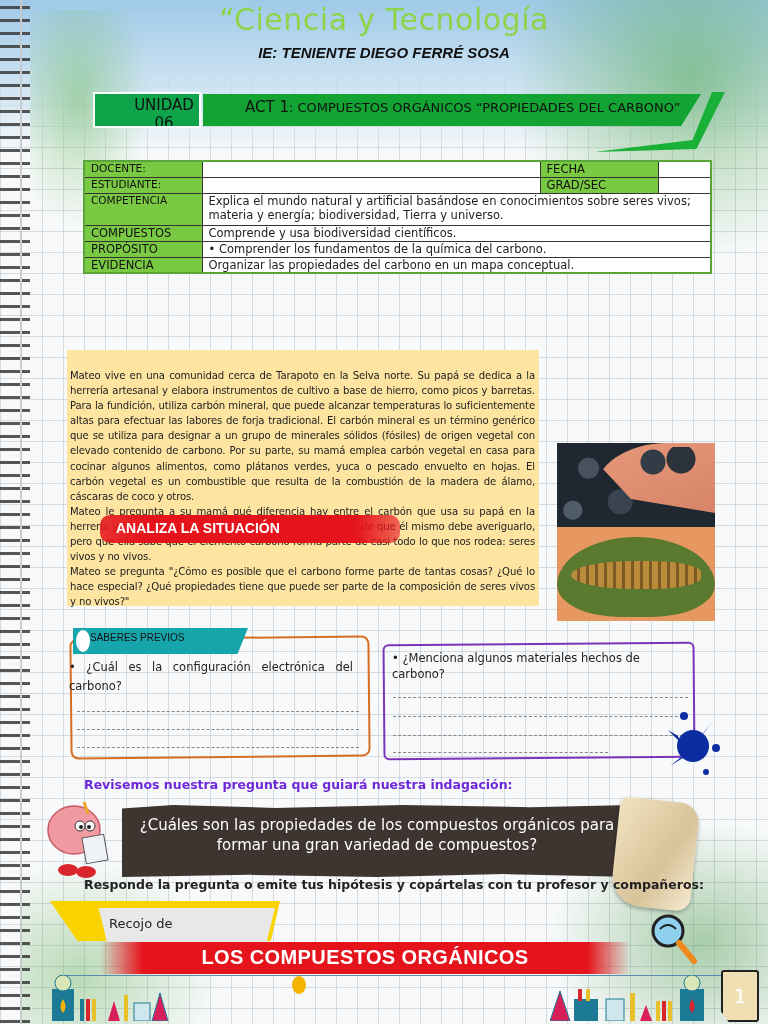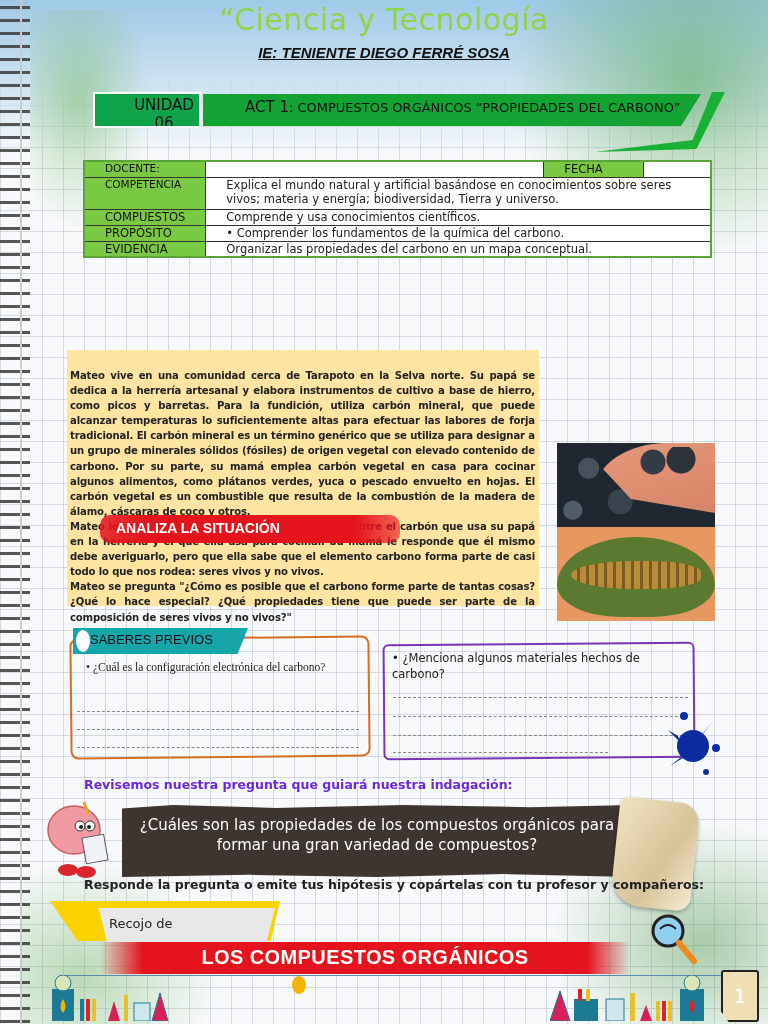--- a/index.html
+++ b/index.html
@@ -27,44 +27,44 @@
     background: radial-gradient(ellipse at 70% 60%, rgba(90,160,90,0.5), rgba(160,210,150,0) 70%); }
 
   .spiral { position:absolute; left:0; top:0; width:30px; height:1024px;
     background: repeating-linear-gradient(180deg, transparent 0 6px, #3a3a3a 6px 9px, transparent 9px 13px);
     opacity: 0.85; }
   .spiral::after { content:""; position:absolute; left:20px; top:0; width:2px; height:100%; background:#c8c8c8; }
 
   .main-title { position:absolute; left:0; width:768px; top:2px; text-align:center;
     font-size:30px; color:#8ed44a; font-family:"DejaVu Sans", sans-serif; letter-spacing:0.5px; }
   .school { position:absolute; left:0; width:768px; top:44px; text-align:center;
-    font-size:15px; font-weight:bold; font-style:italic; text-decoration:underline; color:#111;
+    font-size:15px; font-weight:bold; font-style:italic; color:#111;
     font-family:"Liberation Sans", sans-serif; }
 
   .unit-box { position:absolute; left:93px; top:92px; width:108px; height:36px; background:#0fa34a;
     color:#111; font-size:15px; text-align:center; overflow:hidden; line-height:18px; padding-top:2px; border:2px solid #fff;padding-left:34px; }
   .act-bar { position:absolute; left:203px; top:94px; width:498px; height:32px; background:#12a332;
     clip-path: polygon(0 0, 100% 0, 96% 100%, 0 100%); overflow:hidden;
     color:#111; padding-left:42px; padding-top:5px; font-size:13px; line-height:16px; }
   .act-bar .act-label { font-size:15px; }
   .act-tail { position:absolute; left:595px; top:92px; width:130px; height:60px;
     background:#19b037; clip-path: polygon(90% 0, 100% 0, 78% 95%, 0 100%, 75% 80%); }
 
   table.info { position:absolute; left:83px; top:160px; width:629px; border-collapse:collapse;
     border:2px solid #5aa53a; font-size:11.5px; font-family:"DejaVu Sans", sans-serif; }
-  table.info td { border:1px solid #333; padding:0 20px; height:16px; vertical-align:top; }
+  table.info td { border:1px solid #333; padding:0 6px; height:16px; vertical-align:top; }
   .lab { background:#7ac943; color:#111; width:118px; }
   .lab-sm { font-size:10.5px; }
   .val { background:#fff; color:#222; }
   .crit-head { background:#7ac943; text-align:center; }
   .crit-body { background:#fde29c; padding:2px 6px !important; }
 
   .story { position:absolute; left:67px; top:350px; width:472px; height:256px; background:#fde4a1;
     padding:18px 4px 0 3px; font-size:10.1px; line-height:15.1px; color:#222; text-align:justify;
-    font-family:"DejaVu Sans", sans-serif; letter-spacing:-0.15px;font-weight:bold; }
+    font-family:"DejaVu Sans", sans-serif; letter-spacing:-0.15px; }
   .story p { margin:0; }
   .analiza { position:absolute; left:100px; top:515px; width:300px; height:28px;
     background: linear-gradient(90deg, rgba(230,20,30,0.85), #e5141c 15%, #e5141c 85%, rgba(230,20,30,0.6));
     border-radius:10px; color:#fff; font-weight:bold; font-size:14px; padding:5px 0 0 16px;
     font-family:"Liberation Sans", sans-serif; }
 
   .pic { position:absolute; left:557px; top:443px; width:158px; height:178px; overflow:hidden; }
   .pic-top { height:84px; background:
       radial-gradient(circle at 20% 30%, #47525e 0 10px, transparent 11px),
       radial-gradient(circle at 40% 70%, #3a4450 0 12px, transparent 13px),
@@ -79,24 +79,24 @@
   .pic-bot { height:94px; background:#e79860; position:relative; }
   .leafplate { position:absolute; left:0; top:10px; width:158px; height:80px; background:#5a7a2f;
     border-radius:50% 50% 40% 40% / 60% 60% 40% 40%; }
   .fish { position:absolute; left:14px; top:34px; width:130px; height:28px;
     background: repeating-linear-gradient(90deg, #b98b3a 0 6px, #7c5a22 6px 9px);
     border-radius:50% 40% 40% 50%; }
 
   .box-orange { position:absolute; left:70px; top:637px; width:300px; height:121px;
     border:2px solid #d86d20; border-radius:8px; transform: rotate(-0.6deg); }
   .tag-saberes { position:absolute; left:73px; top:628px; width:175px; height:26px; background:#16a5ab;
-    clip-path: polygon(0 0, 100% 0, 94% 100%, 0 100%); color:#111; font-size:13px; padding:4px 0 0 17px;
+    clip-path: polygon(0 0, 100% 0, 94% 100%, 0 100%); color:#111; font-size:10px; padding:4px 0 0 17px;
     font-family:"Liberation Sans", sans-serif; }
   .tag-saberes::before { content:""; position:absolute; left:3px; top:2px; width:14px; height:22px; background:#fff; border-radius:50%; }
-  .q1 { position:absolute; left:86px; top:658px; width:284px; font-size:11.5px; line-height:19px; text-align:justify; color:#222;font-family:Liberation Serif, serif; }
+  .q1 { position:absolute; left:69px; top:658px; width:284px; font-size:11.5px; line-height:19px; text-align:justify; color:#222; }
   .dash { position:absolute; height:0; border-top:1px dashed #888; }
 
   .box-purple { position:absolute; left:383px; top:643px; width:312px; height:116px;
     border:2px solid #7a34b8; border-radius:6px; transform: rotate(-0.5deg); }
   .q2 { position:absolute; left:392px; top:650px; width:290px; font-size:11.5px; line-height:16px; color:#222; }
 
   .splat { position:absolute; left:660px; top:712px; width:66px; height:66px; }
 
   .reviewing { position:absolute; left:84px; top:777px; font-size:12.5px; font-weight:bold; color:#6d28d9;
     font-family:"DejaVu Sans", sans-serif; }
@@ -147,26 +147,32 @@
 
 <table class="info">
   <tbody>
       <tr>
     <td class="lab lab-sm">DOCENTE:</td>
     <td class="val" style="width:338px"></td>
     <td class="lab" style="width:100px">FECHA</td>
     <td class="val"></td>
   </tr>
   <tr>
+    <td class="lab lab-sm">ESTUDIANTE:</td>
+    <td class="val"></td>
+    <td class="lab">GRAD/SEC</td>
+    <td class="val"></td>
+  </tr>
+  <tr>
     <td class="lab lab-sm" style="height:32px">COMPETENCIA</td>
     <td class="val" colspan="3" style="line-height:14px">Explica el mundo natural y artificial basándose en conocimientos sobre seres vivos; materia y energía; biodiversidad, Tierra y universo.</td>
   </tr>
   <tr>
     <td class="lab">COMPUESTOS</td>
-    <td class="val" colspan="3"> Comprende y usa conocimientos científicos.</td>
+    <td class="val" colspan="3"> Comprende y usa biodiversidad científicos.</td>
   </tr>
   <tr>
     <td class="lab">PROPÓSITO</td>
     <td class="val" colspan="3">• Comprender los fundamentos de la química del carbono.</td>
   </tr>
   <tr>
     <td class="lab">EVIDENCIA</td>
     <td class="val" colspan="3">Organizar las propiedades del carbono en un mapa conceptual.</td>
   </tr>
 </tbody>

